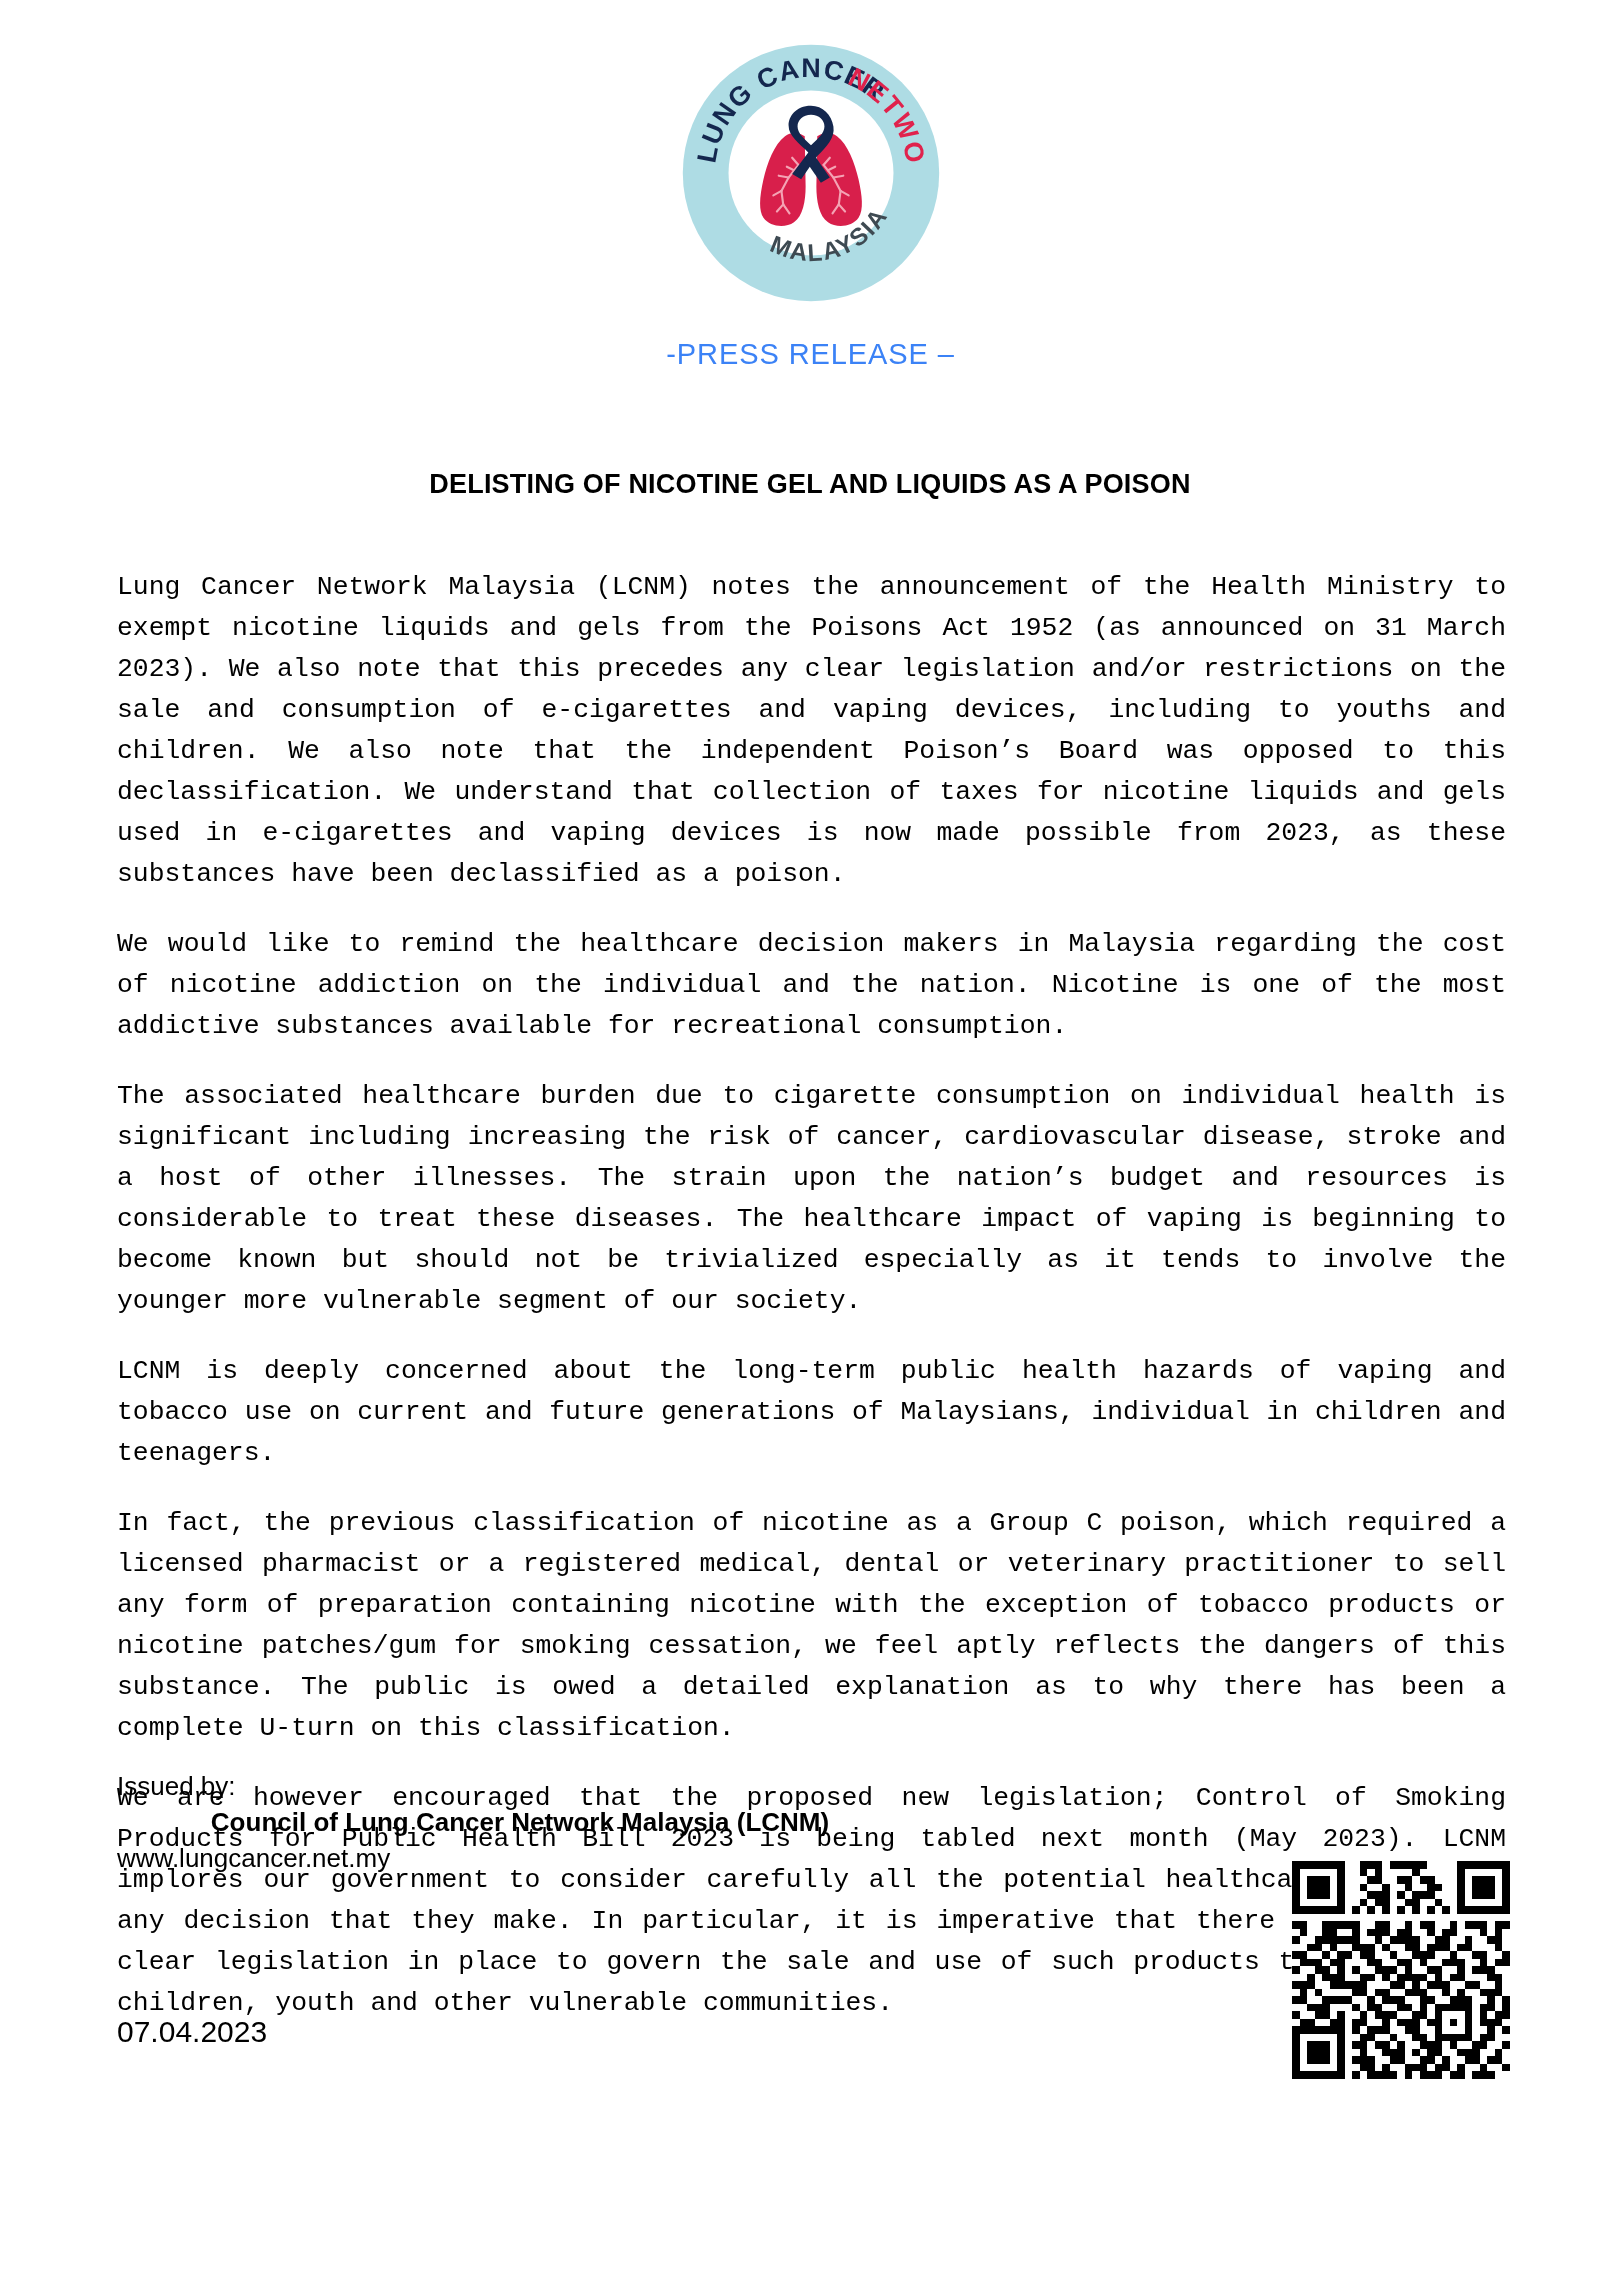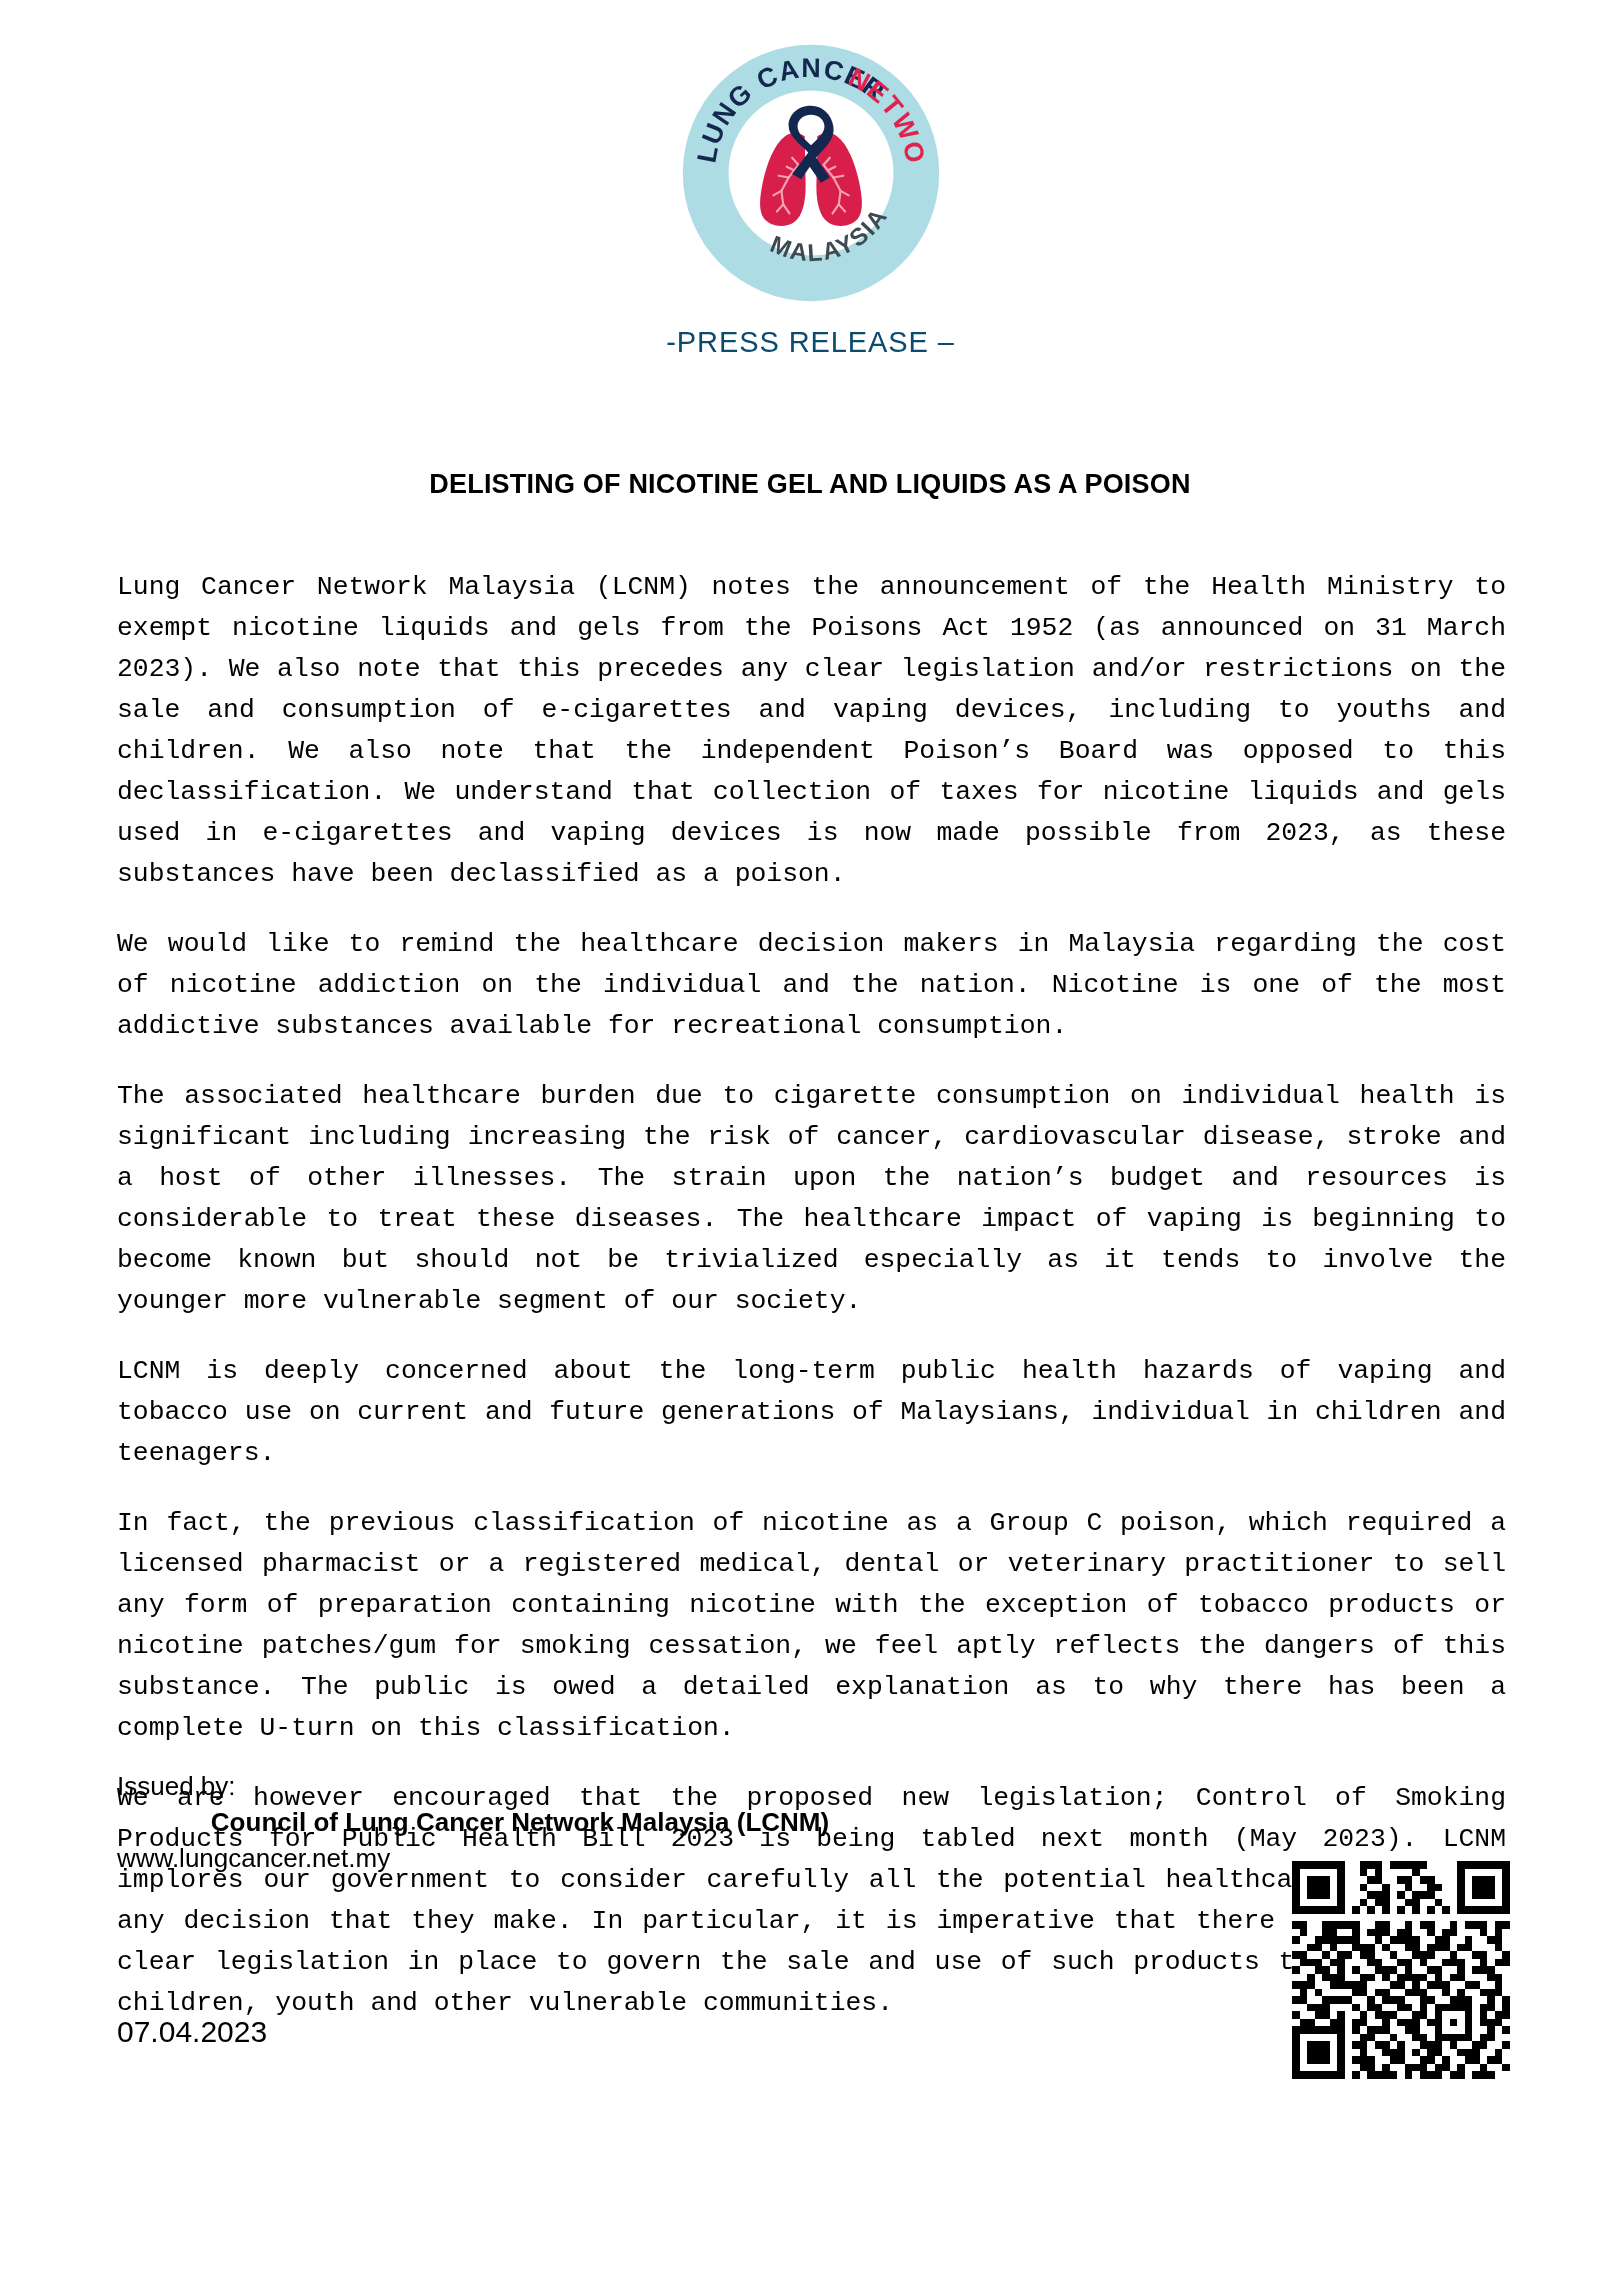--- a/index.html
+++ b/index.html
@@ -30,27 +30,27 @@
   .logo {
     position: relative;
     width: 260px;
     height: 260px;
   }
   .logo svg { display: block; width: 260px; height: 260px; }
 
   
   .press-line {
     position: absolute;
-    top: 326px;
+    top: 338px;
     left: 0;
     width: 100%;
     text-align: center;
     font-size: 29px;
     letter-spacing: 0.9px;
-    color: #0c4a6e;
+    color: #3b82f6;
     font-weight: 400;
   }
 
   
   .doc-title {
     position: absolute;
     top: 469px;
     left: 116px;
     width: 1388px;
     text-align: center;

